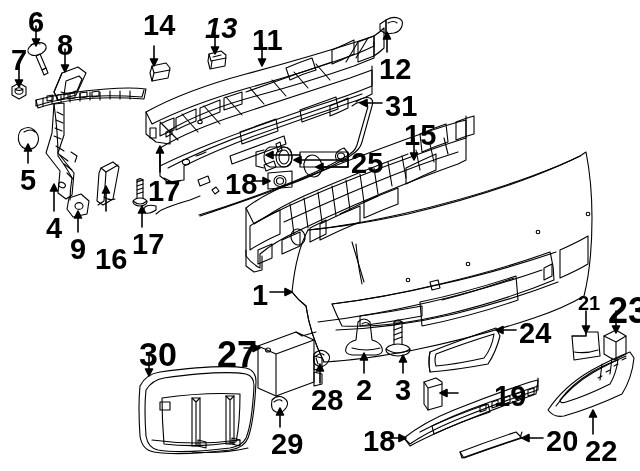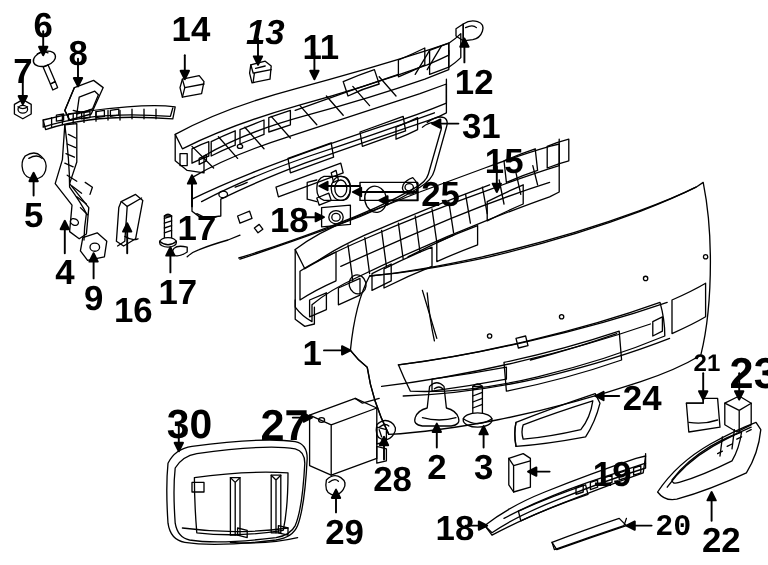--- a/index.html
+++ b/index.html
@@ -420,21 +420,21 @@
   <div class="callout" style="left:148px;top:177px;font-size:29px;">17</div>
   <div class="callout" style="left:252px;top:26px;font-size:29px;">11</div>
   <div class="callout" style="left:379px;top:55px;font-size:29px;text-align:center;">12</div>
   <div class="callout" style="left:205px;top:14px;font-size:29px;font-style:italic;">13</div>
   <div class="callout" style="left:143px;top:11px;font-size:29px;">14</div>
   <div class="callout" style="left:404px;top:121px;font-size:29px;">15</div>
   <div class="callout" style="left:95px;top:229px;font-size:29px;margin-top:16px;">16</div>
   <div class="callout" style="left:132px;top:230px;font-size:29px;">17</div>
   <div class="callout" style="left:363px;top:427px;font-size:29px;">18</div>
   <div class="callout" style="left:482px;top:382px;font-size:29px;margin-left:12px;">19</div>
-  <div class="callout" style="left:546px;top:427px;font-size:25px;font-family:Liberation Mono, monospace;">20</div>
+  <div class="callout" style="left:546px;top:427px;font-size:29px;">20</div>
   <div class="callout" style="left:578px;top:293px;font-size:20px;">21</div>
   <div class="callout" style="left:585px;top:437px;font-size:29px;">22</div>
   <div class="callout" style="left:608px;top:293px;font-size:36px;">23</div>
   <div class="callout" style="left:519px;top:319px;font-size:29px;">24</div>
   <div class="callout" style="left:351px;top:149px;font-size:29px;">25</div>
   <div class="callout" style="left:225px;top:170px;font-size:29px;">18</div>
   <div class="callout" style="left:217px;top:337px;font-size:36px;">27</div>
   <div class="callout" style="left:311px;top:386px;font-size:29px;">28</div>
   <div class="callout" style="left:271px;top:430px;font-size:29px;">29</div>
   <div class="callout" style="left:139px;top:337px;font-size:34px;">30</div>

